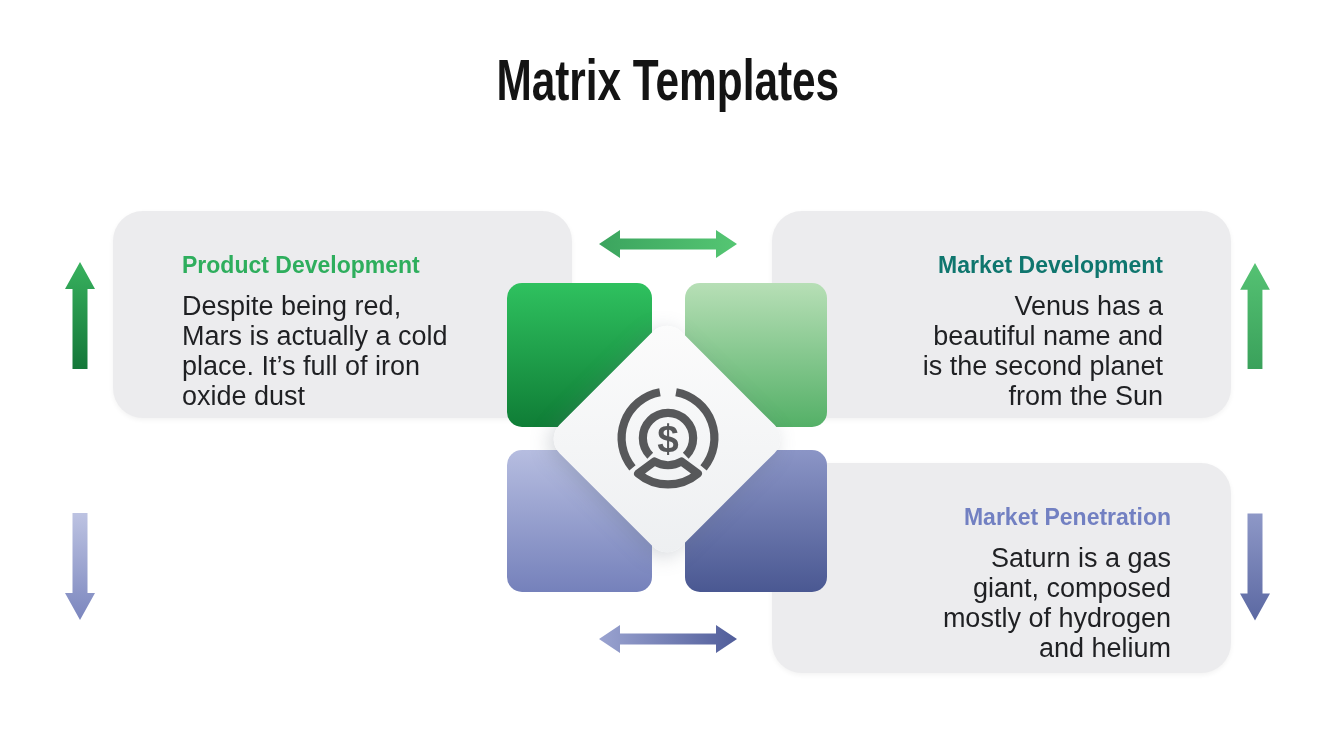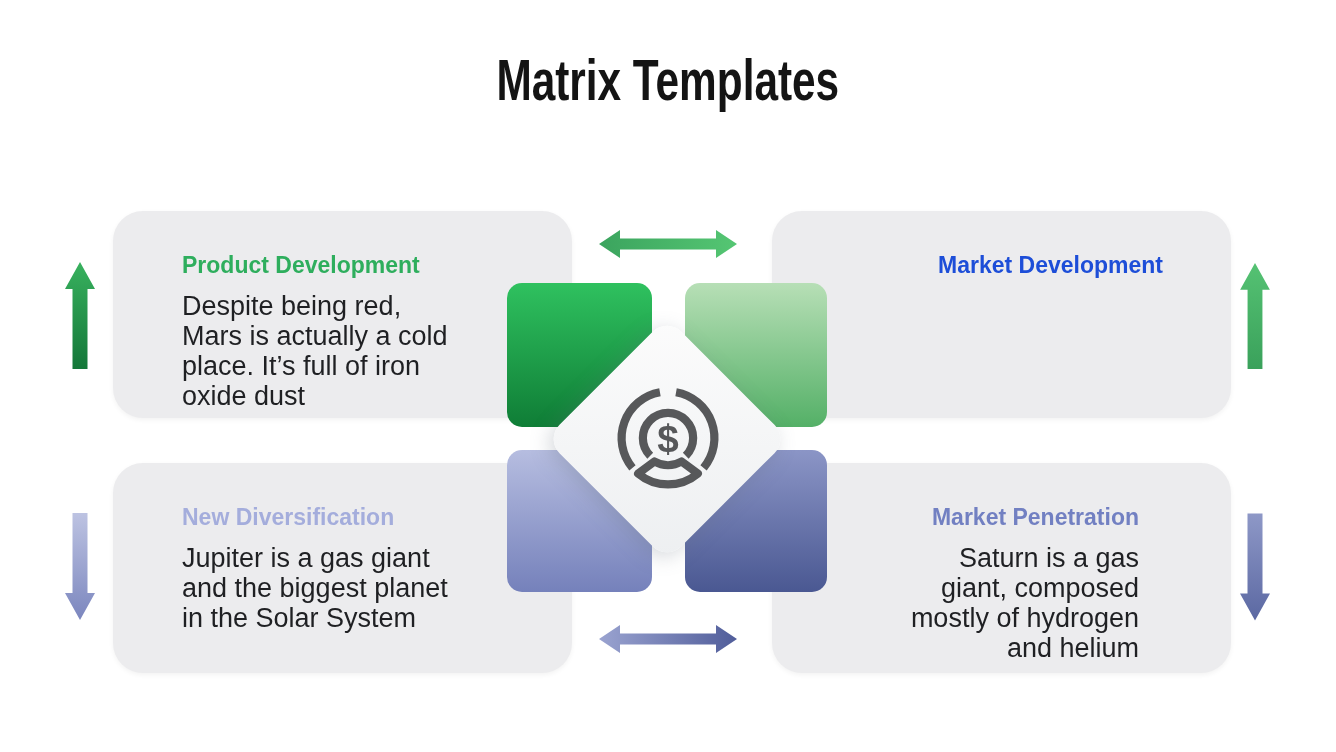--- a/index.html
+++ b/index.html
@@ -12,21 +12,21 @@
   .title-wrap h1{
     display:inline-block;margin:0;font-size:58px;font-weight:700;color:#141414;
     letter-spacing:0px;transform:scaleX(.73);transform-origin:center;white-space:nowrap;
   }
   
   .card{position:absolute;width:459px;background:#ececee;border-radius:30px;
         box-sizing:border-box;box-shadow:0 2px 5px rgba(0,0,0,.05);z-index:1;}
   .card.tl{left:113px;top:211px;height:207px;padding:42px 40px 0 69px;}
   .card.tr{left:772px;top:211px;height:207px;padding:42px 68px 0 40px;text-align:right;}
   .card.bl{left:113px;top:463px;height:210px;padding:42px 40px 0 69px;}
-  .card.br{left:772px;top:463px;height:210px;padding:42px 92px 0 40px;text-align:right;}
+  .card.br{left:772px;top:463px;height:210px;padding:42px 60px 0 40px;text-align:right;}
   .card-title{margin:0 0 13px 0;font-size:23px;line-height:1.1;font-weight:700;}
   .card-body{margin:0;font-size:27px;line-height:30px;color:#1f2023;}
   .card.tl .card-body,.card.bl .card-body{width:272px;}
   .card.tr .card-body,.card.br .card-body{width:252px;margin-left:auto;}
   
   .sq{position:absolute;border-radius:15px;z-index:2;}
   .sq.tl{left:507px;top:283px;width:145px;height:144px;background:linear-gradient(180deg,#2fc15f,#0f7d36);}
   .sq.tr{left:685px;top:283px;width:142px;height:144px;background:linear-gradient(180deg,#b7dfb6,#54b067);}
   .sq.bl{left:507px;top:450px;width:145px;height:142px;background:linear-gradient(180deg,#b6bde0,#7581bb);}
   .sq.br{left:685px;top:450px;width:142px;height:142px;background:linear-gradient(180deg,#8b95c6,#4a5892);}
@@ -54,27 +54,24 @@
   <div class="title-wrap">
     <h1>Matrix Templates</h1>
   </div>
 
   <div class="card tl">
     <h2 class="card-title" style="color: rgb(46, 174, 93);">Product Development</h2>
     <p class="card-body">Despite being red, Mars is actually a cold place. It’s full of iron oxide dust</p>
   </div>
 
   <div class="card tr">
-    <h2 class="card-title" style="color: #1d4ed8;">Market Development</h2>
+    <h2 class="card-title" style="color: #0f766e;">Market Development</h2>
+    <p class="card-body">Venus has a beautiful name and is the second planet from the Sun</p>
   </div>
 
-  <div class="card bl">
-    <h2 class="card-title" style="color: rgb(164, 173, 220);">New Diversification</h2>
-    <p class="card-body">Jupiter is a gas giant and the biggest planet in the Solar System</p>
-  </div>
 
   <div class="card br">
     <h2 class="card-title" style="color: rgb(114, 128, 194);">Market Penetration</h2>
     <p class="card-body">Saturn is a gas giant, composed mostly of hydrogen and helium</p>
   </div>
 
   <div class="sq tl"></div>
   <div class="sq tr"></div>
   <div class="sq bl"></div>
   <div class="sq br"></div>

